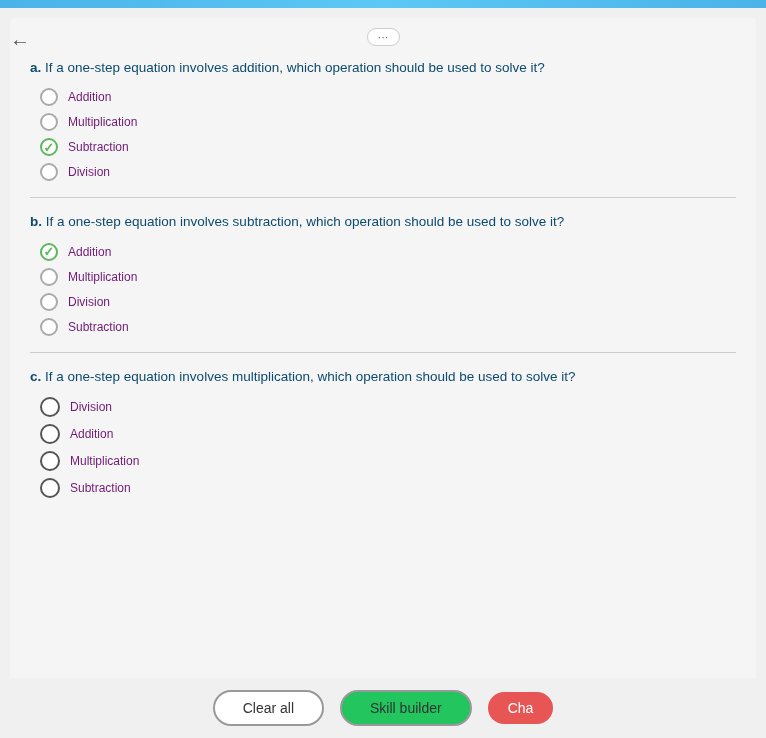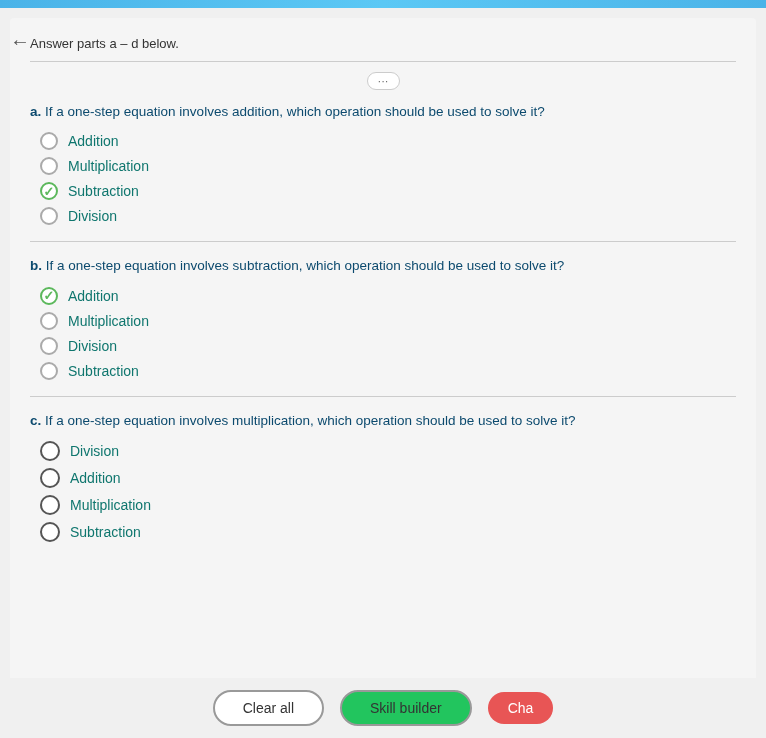--- a/index.html
+++ b/index.html
@@ -99,22 +99,22 @@
       color: #5cb85c;
       font-size: 13px;
       font-weight: bold;
     }
     .radio-outer.large {
       width: 20px;
       height: 20px;
       border: 2.5px solid #555;
     }
     .option-label {
-      font-size: 14px;
-      color: #0f766e;
+      font-size: 12px;
+      color: #701a75;
     }
     .section-divider {
       border: none;
       border-top: 1px solid #ccc;
       margin: 10px 0 14px 0;
     }
     .bottom-bar {
       display: flex;
       justify-content: center;
       align-items: center;
@@ -160,23 +160,20 @@
 </head>
 <body>
 
 <div class="top-bar"></div>
 <div class="main-container">
 
   <div class="nav-arrow">←</div>
 
   <div class="content-area">
 
-    <div class="instructions">
-      <span>Answer parts a – d below.</span>
-    </div>
 
     <div class="collapse-btn">
       <button>···</button>
     </div>
 
     <div class="question-section">
       <div class="question-text">
         <strong>a.</strong> If a one-step equation involves addition, which operation should be used to solve it?
       </div>
       <div class="option-row">

